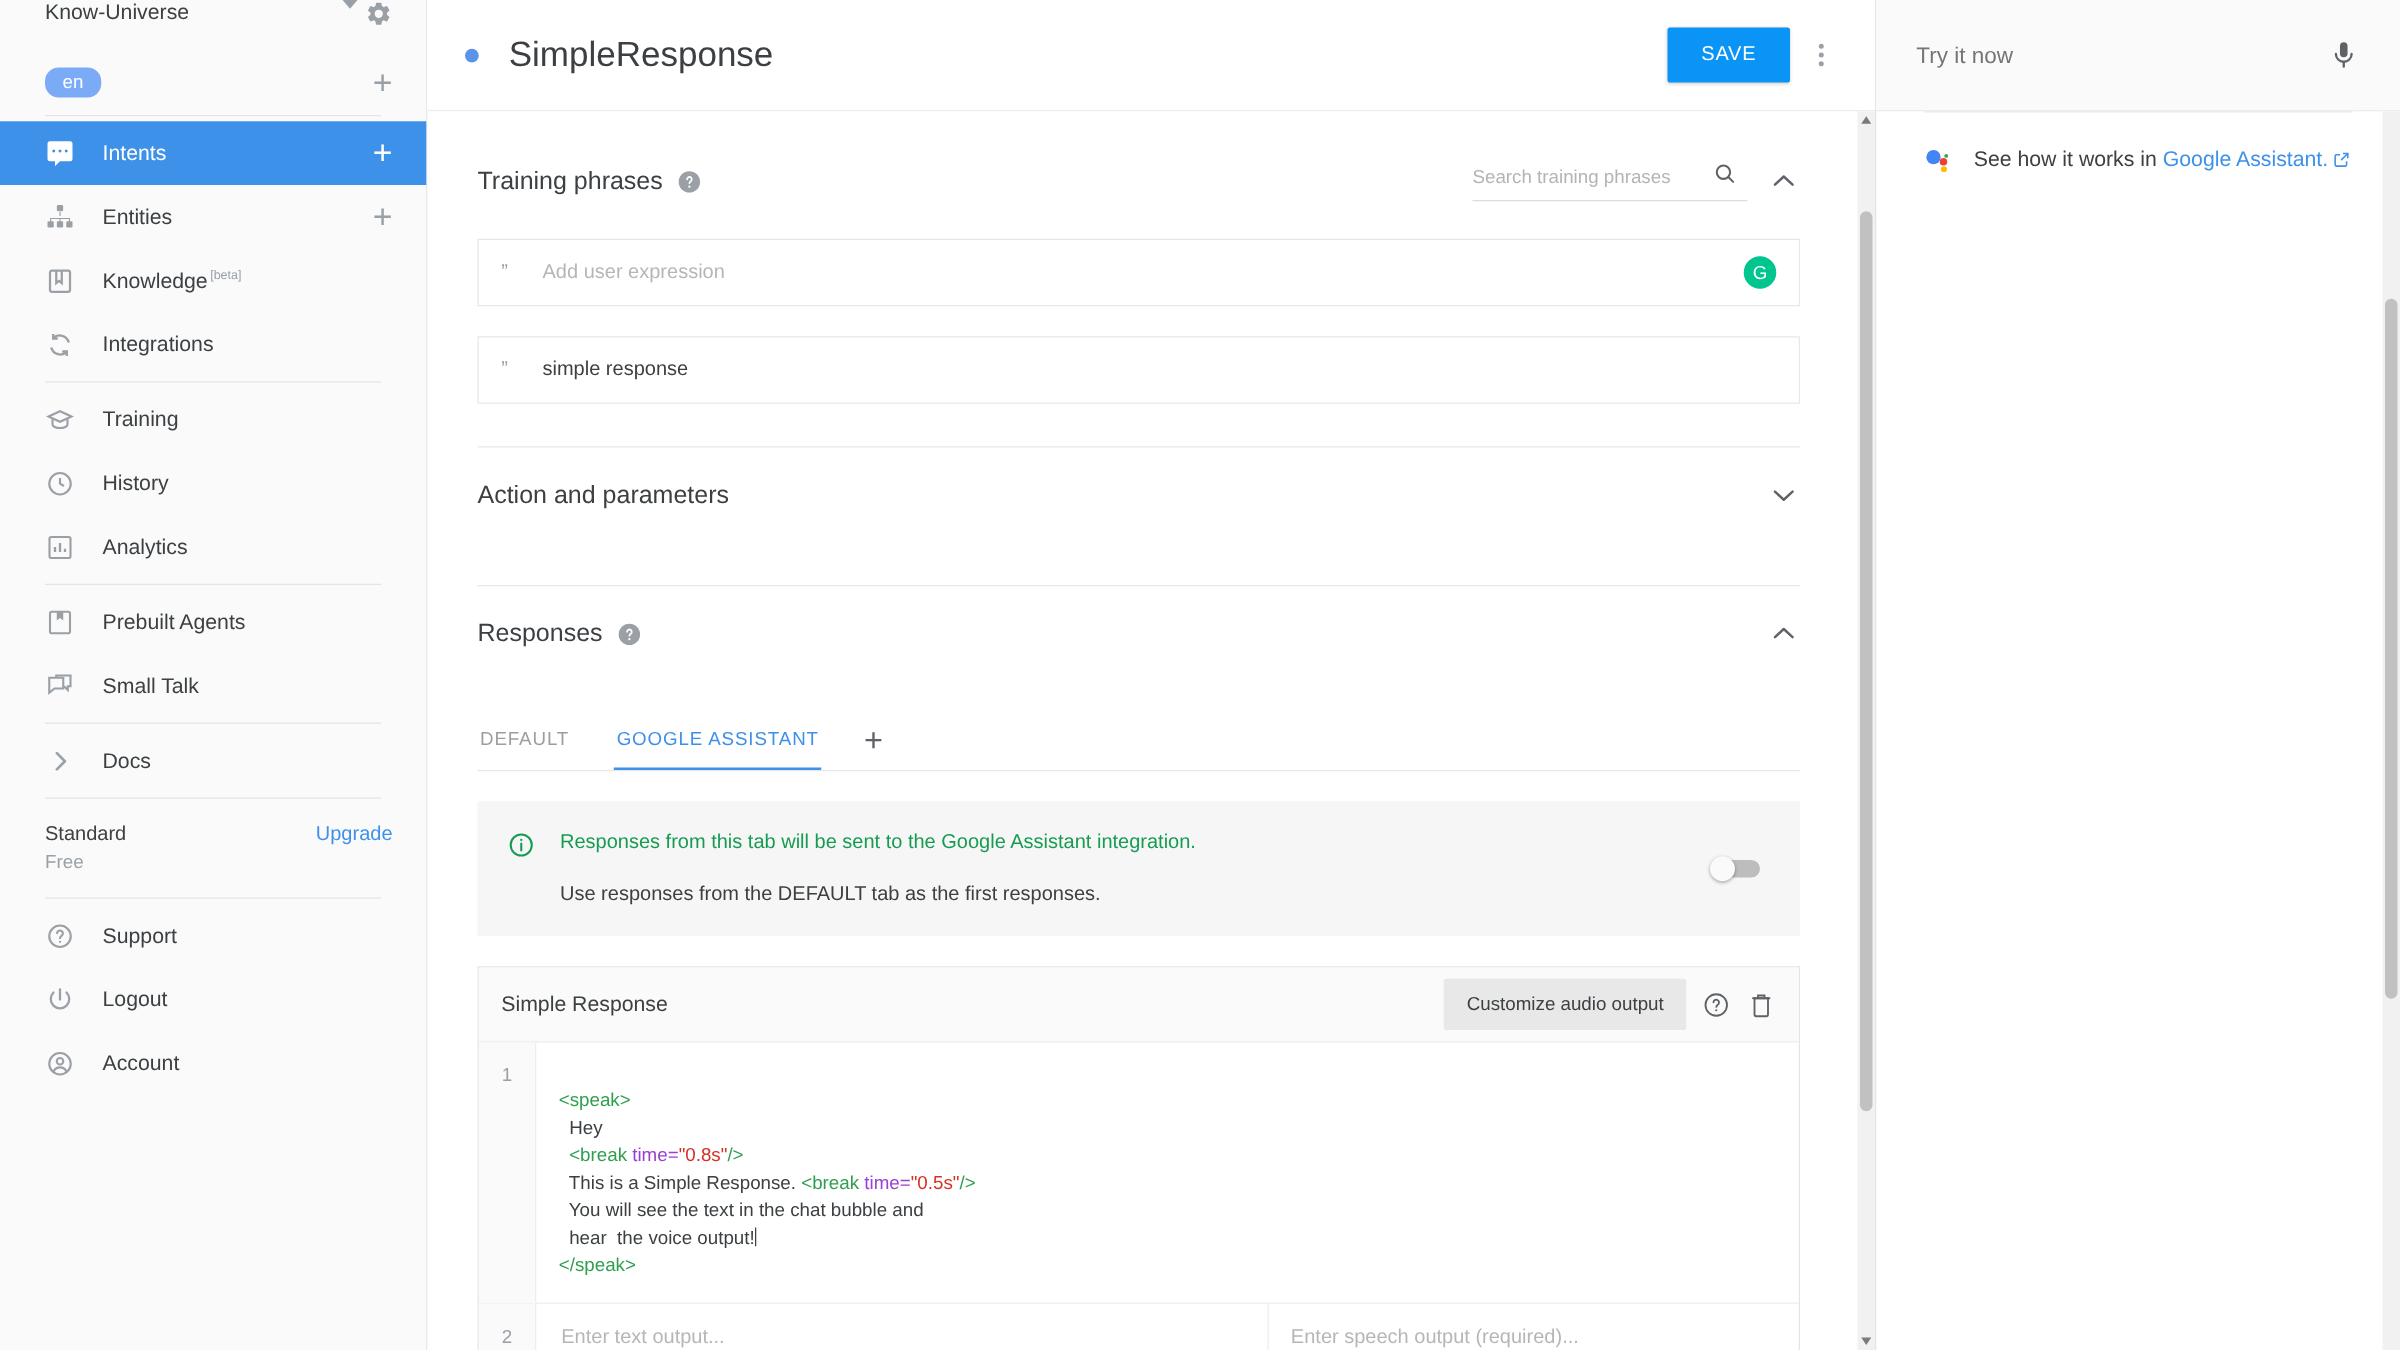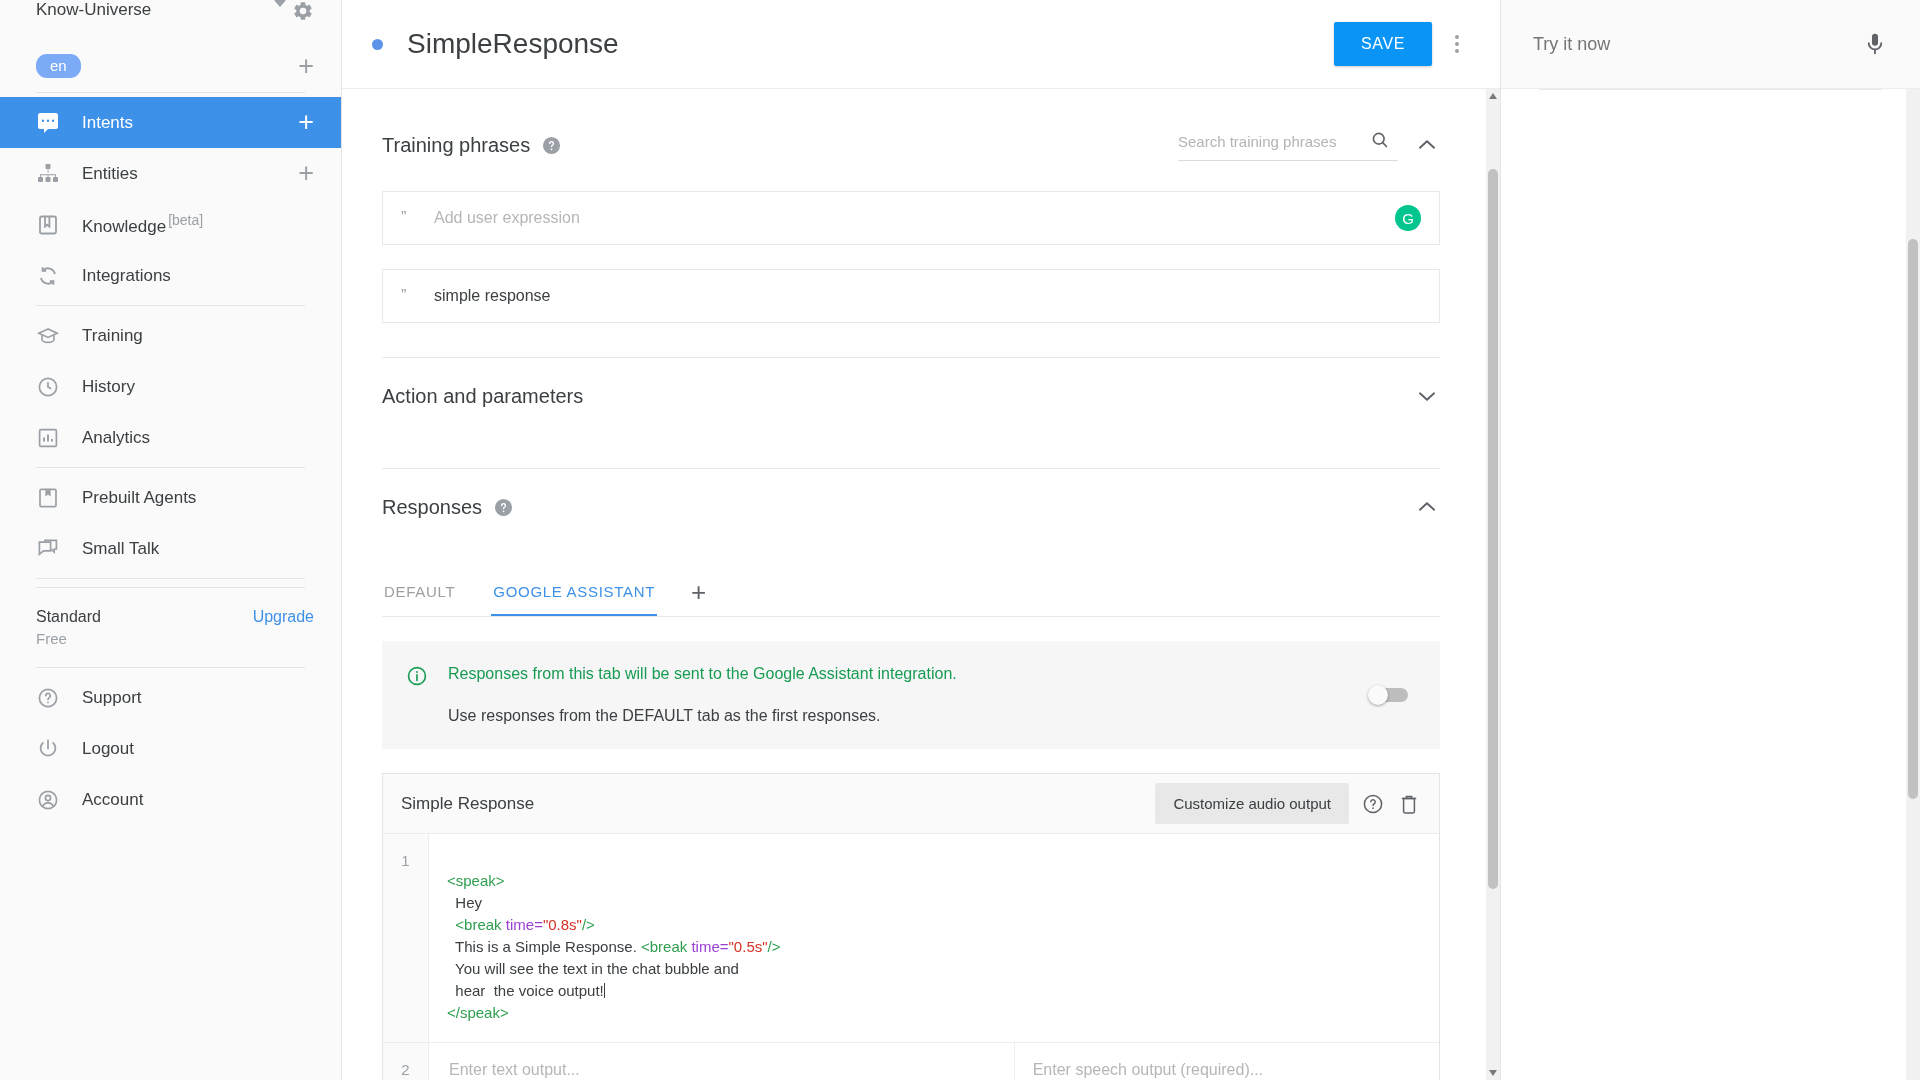--- a/index.html
+++ b/index.html
@@ -39,21 +39,21 @@
   .sb-divider { height: 1px; background: #e4e4e4; margin: 4px 36px 4px 36px; }
 
   .nav-item {
     height: 51px; display: flex; align-items: center;
     padding-left: 36px; padding-right: 27px; gap: 22px;
     font-size: 17px; color: #3c4043; cursor: pointer;
   }
   .nav-item.active { background: #3e91e8; color: #fff; }
   .nav-ico { width: 24px; height: 24px; flex: 0 0 24px; display: flex; align-items: center; justify-content: center; }
   .nav-label { white-space: nowrap; }
-  .beta-tag { font-size: 14px; color: #9aa0a6; vertical-align: super; margin-left: 2px; }
+  .beta-tag { font-size: 10px; color: #9aa0a6; vertical-align: super; margin-left: 2px; }
   .nav-plus { margin-left: auto; font-size: 27px; font-weight: 300; line-height: 1; }
   .nav-item.active .nav-plus { color: #fff; }
   .nav-item:not(.active) .nav-plus { color: #9aa0a6; }
 
   .plan-row { padding: 14px 27px 14px 36px; display: flex; align-items: flex-start; }
   .plan-main { font-size: 16px; color: #3c4043; line-height: 22px; }
   .plan-sub { font-size: 15px; color: #9aa0a6; line-height: 21px; }
   .upgrade-link { margin-left: auto; color: #3e91e8; font-size: 16px; cursor: pointer; align-self: flex-start; padding-top: 2px; }
 
   
@@ -309,20 +309,28 @@
         <svg width="24" height="24" viewBox="0 0 24 24" fill="none" stroke="#9aa0a6" stroke-width="1.7">
             <path d="M3.4 5.2h11.2v8.6H7.6l-4.2 3.4z"></path>
             <path d="M9 5.2V3.4h11.4v8.6h-2.2v3l-3-3"></path>
           </svg>
       </span>
       <span class="nav-label">Small Talk</span>
     </div>
 
     <div class="sb-divider"></div>
 
+    <div class="nav-item">
+      <span class="nav-ico">
+        <svg width="24" height="24" viewBox="0 0 24 24" fill="none" stroke="#9aa0a6" stroke-width="2.1" stroke-linecap="round" stroke-linejoin="round">
+            <path d="M9.5 5.5l6.4 6.5-6.4 6.5"></path>
+          </svg>
+      </span>
+      <span class="nav-label">Docs</span>
+    </div>
 
     <div class="sb-divider"></div>
 
     <div class="plan-row">
       <div>
         <div class="plan-main">Standard</div>
         <div class="plan-sub">Free</div>
       </div>
       <span class="upgrade-link">Upgrade</span>
     </div>
@@ -539,18 +547,33 @@
       <span class="mic">
         <svg width="26" height="26" viewBox="0 0 24 24" fill="#5f6368">
             <rect x="9.2" y="2.6" width="5.6" height="11" rx="2.8"></rect>
             <path d="M6.2 11.2a5.8 5.8 0 0011.6 0" fill="none" stroke="#5f6368" stroke-width="1.7" stroke-linecap="round"></path>
             <path d="M12 17.2v3.4" stroke="#5f6368" stroke-width="1.7" stroke-linecap="round"></path>
           </svg>
       </span>
     </div>
     <div class="right-body">
       <div class="right-hr"></div>
+      <div class="assist-row">
+        <span class="assist-ico">
+          <svg width="22" height="22" viewBox="0 0 24 24">
+              <circle cx="8.5" cy="9.5" r="6.2" fill="#4285f4"></circle>
+              <circle cx="17.2" cy="13.6" r="3.3" fill="#ea4335"></circle>
+              <circle cx="17.6" cy="20" r="2.6" fill="#fbbc04"></circle>
+              <circle cx="19.6" cy="8.4" r="1.7" fill="#34a853"></circle>
+            </svg>
+        </span>
+        <span class="assist-text"><span>See how it works in </span><a href="#">Google Assistant.</a><span class="ext-ico"><svg width="15" height="15" viewBox="0 0 24 24" fill="none" stroke="#3e91e8" stroke-width="2">
+                <path d="M13.4 4.4h6.2v6.2"></path>
+                <path d="M19.6 4.4L11 13"></path>
+                <path d="M18 14.4v4.6a1.6 1.6 0 01-1.6 1.6H5a1.6 1.6 0 01-1.6-1.6V7.6A1.6 1.6 0 015 6h4.6"></path>
+              </svg></span></span>
+      </div>
     </div>
     <div class="right-scroll">
       <span class="thumb" style="position:absolute;left:2px;top:150px;width:10px;height:560px;background:#c1c1c1;border-radius:5px;"></span>
     </div>
   </aside>
 </div>
 
 </body></html>

